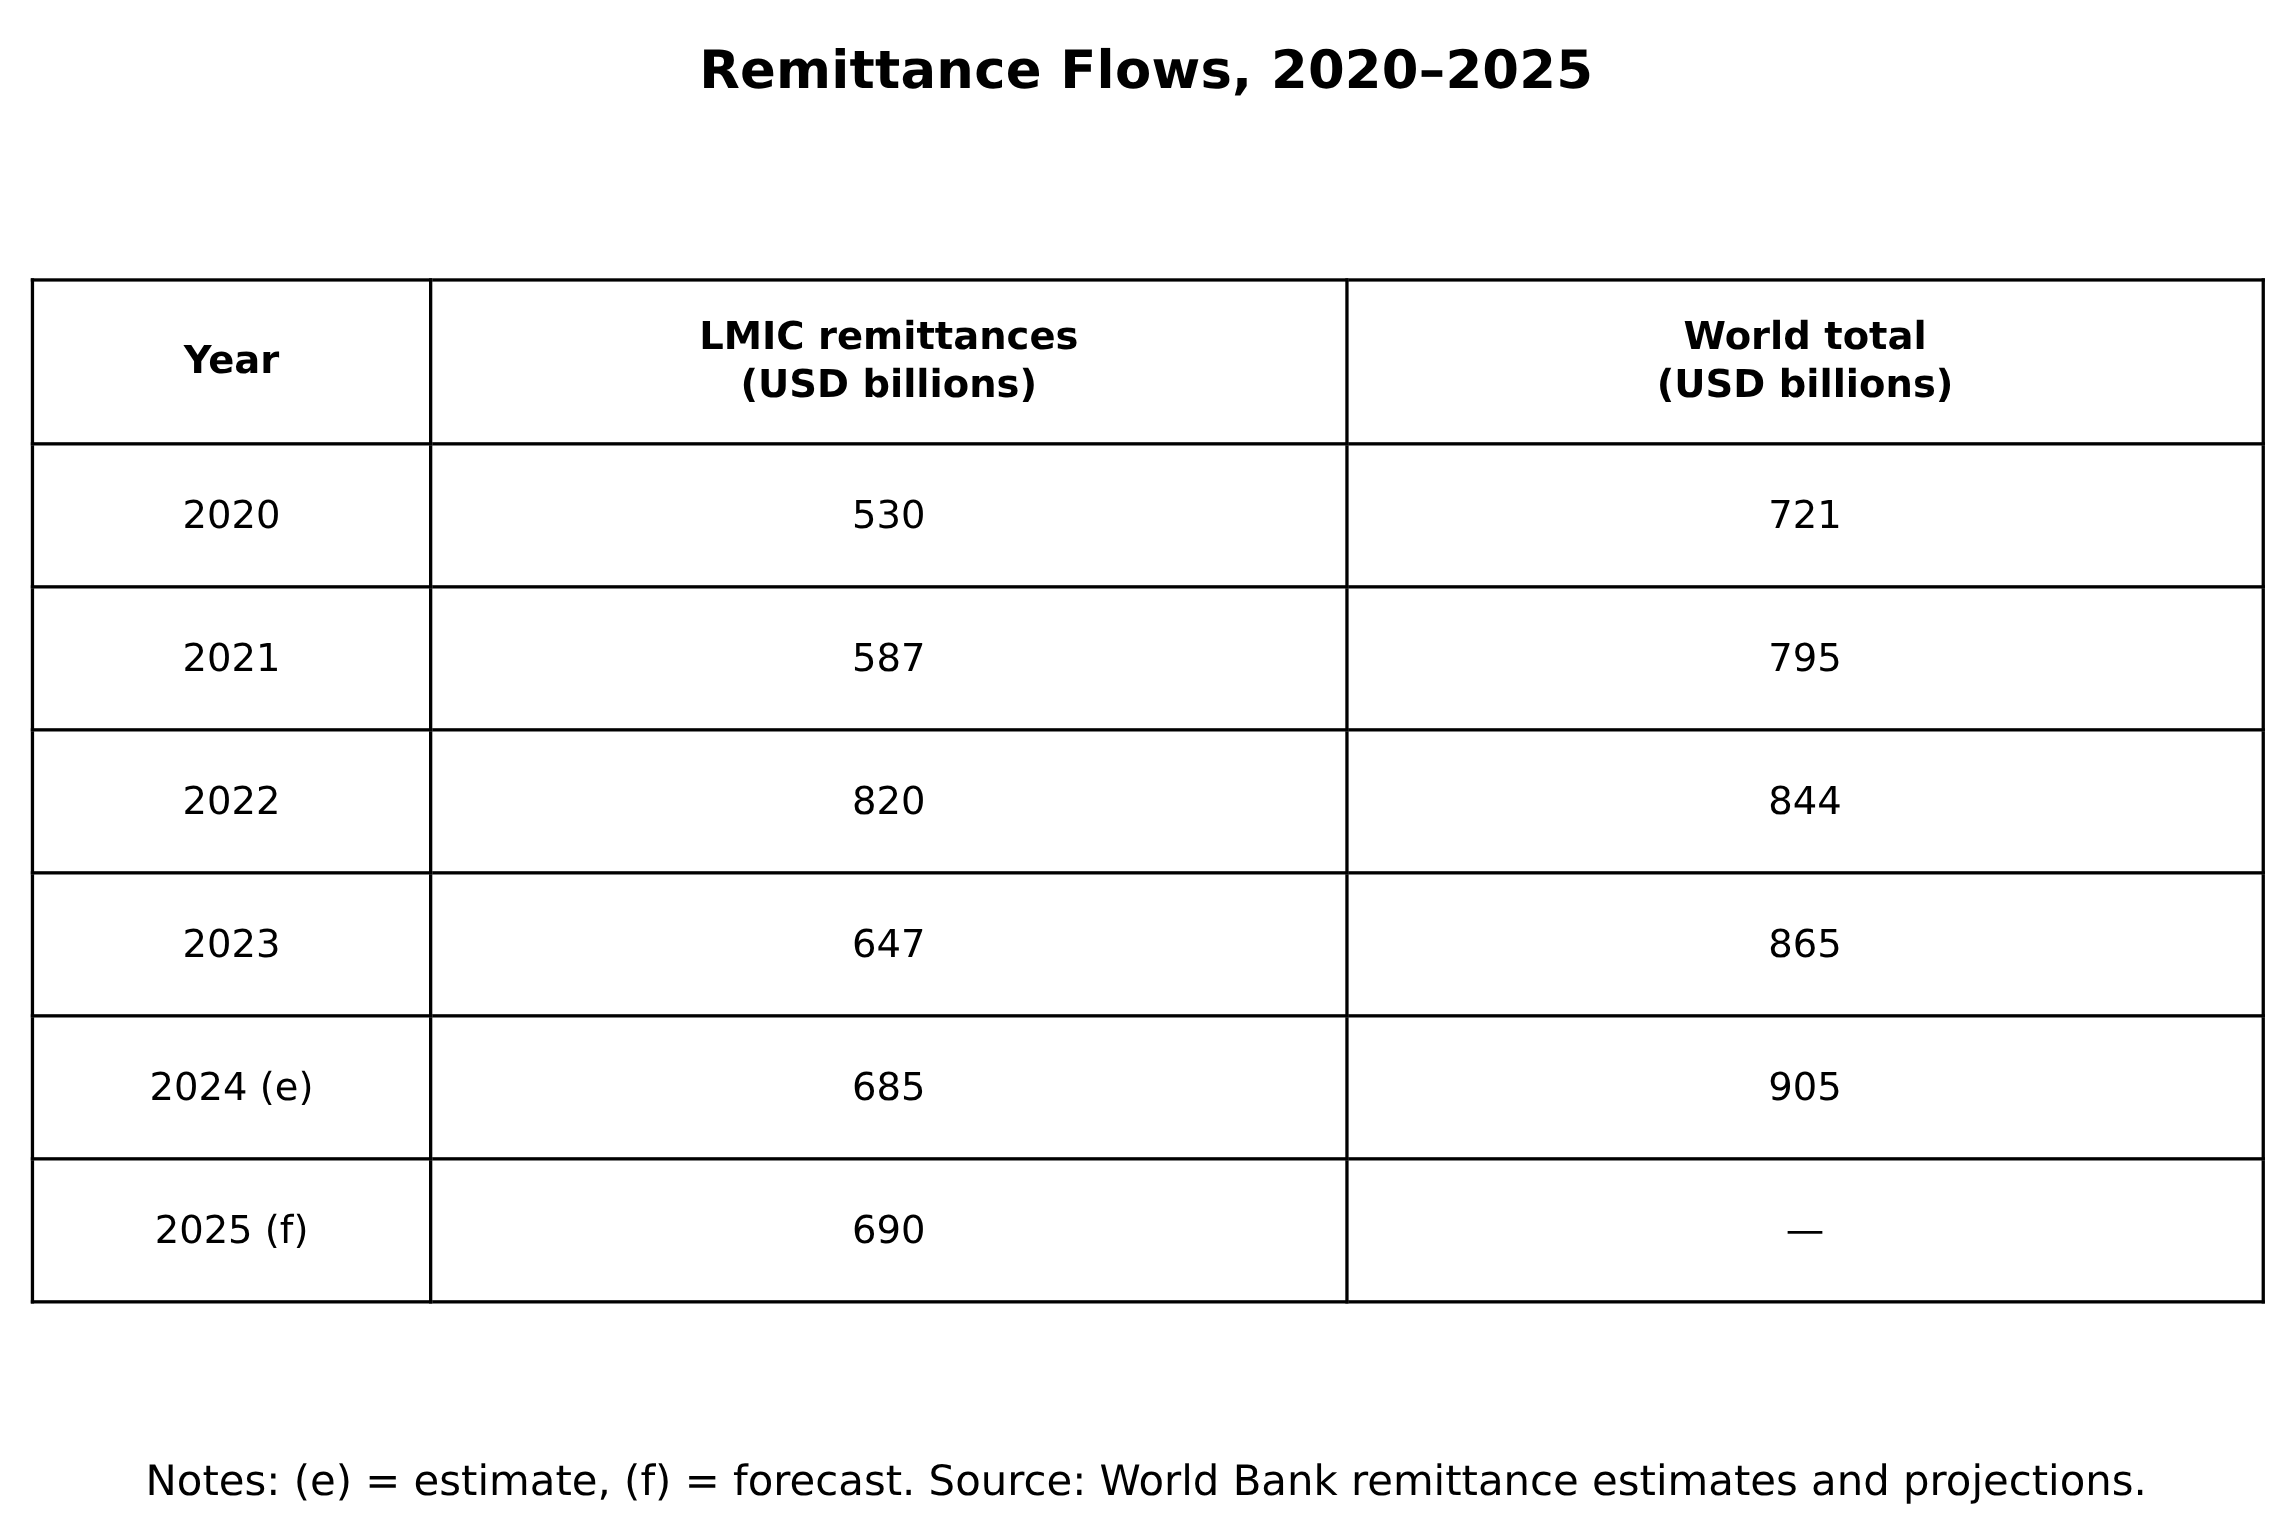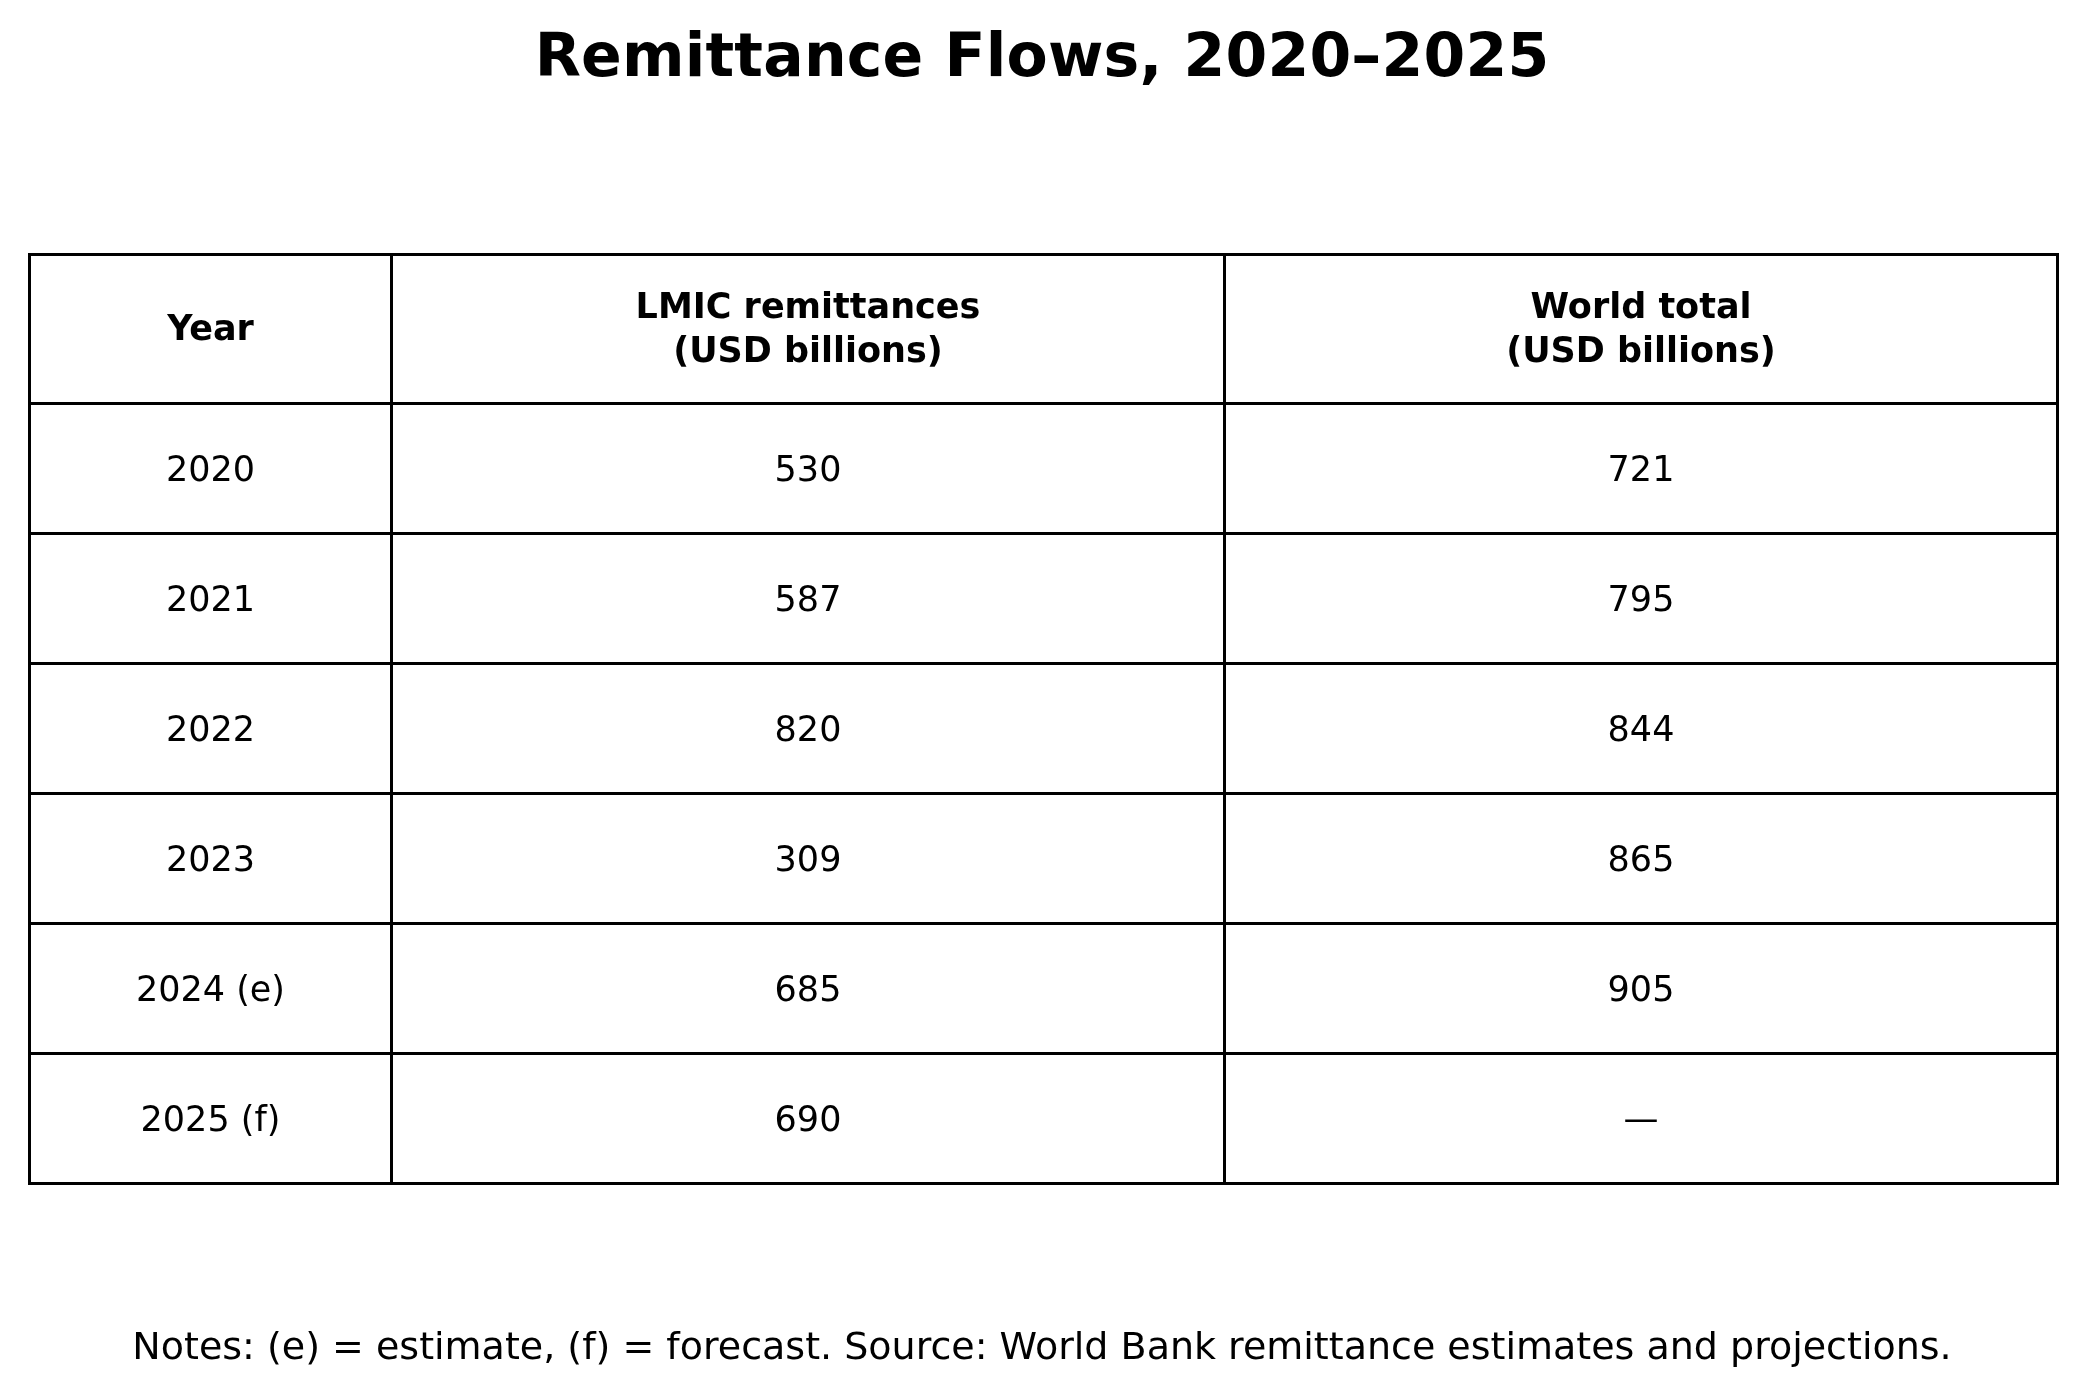--- a/index.html
+++ b/index.html
@@ -16,25 +16,25 @@
     overflow: hidden;
   }
   .page {
     position: relative;
     width: 2084px;
     height: 1400px;
     box-sizing: border-box;
   }
   .title {
     position: absolute;
-    top: 20px;
+    top: 36px;
     left: 0;
     width: 2084px;
     text-align: center;
-    font-size: 60px;
+    font-size: 48px;
     font-weight: bold;
     letter-spacing: 0.2px;
   }
   .table-wrap {
     position: absolute;
     top: 253px;
     left: 28px;
     width: 1656px;
   }
   table.data {
@@ -111,21 +111,21 @@
           <td>587</td>
           <td>795</td>
         </tr>
         <tr>
           <td>2022</td>
           <td>820</td>
           <td>844</td>
         </tr>
         <tr>
           <td>2023</td>
-          <td>309</td>
+          <td>647</td>
           <td>865</td>
         </tr>
         <tr>
           <td>2024 (e)</td>
           <td>685</td>
           <td>905</td>
         </tr>
         <tr>
           <td>2025 (f)</td>
           <td>690</td>

